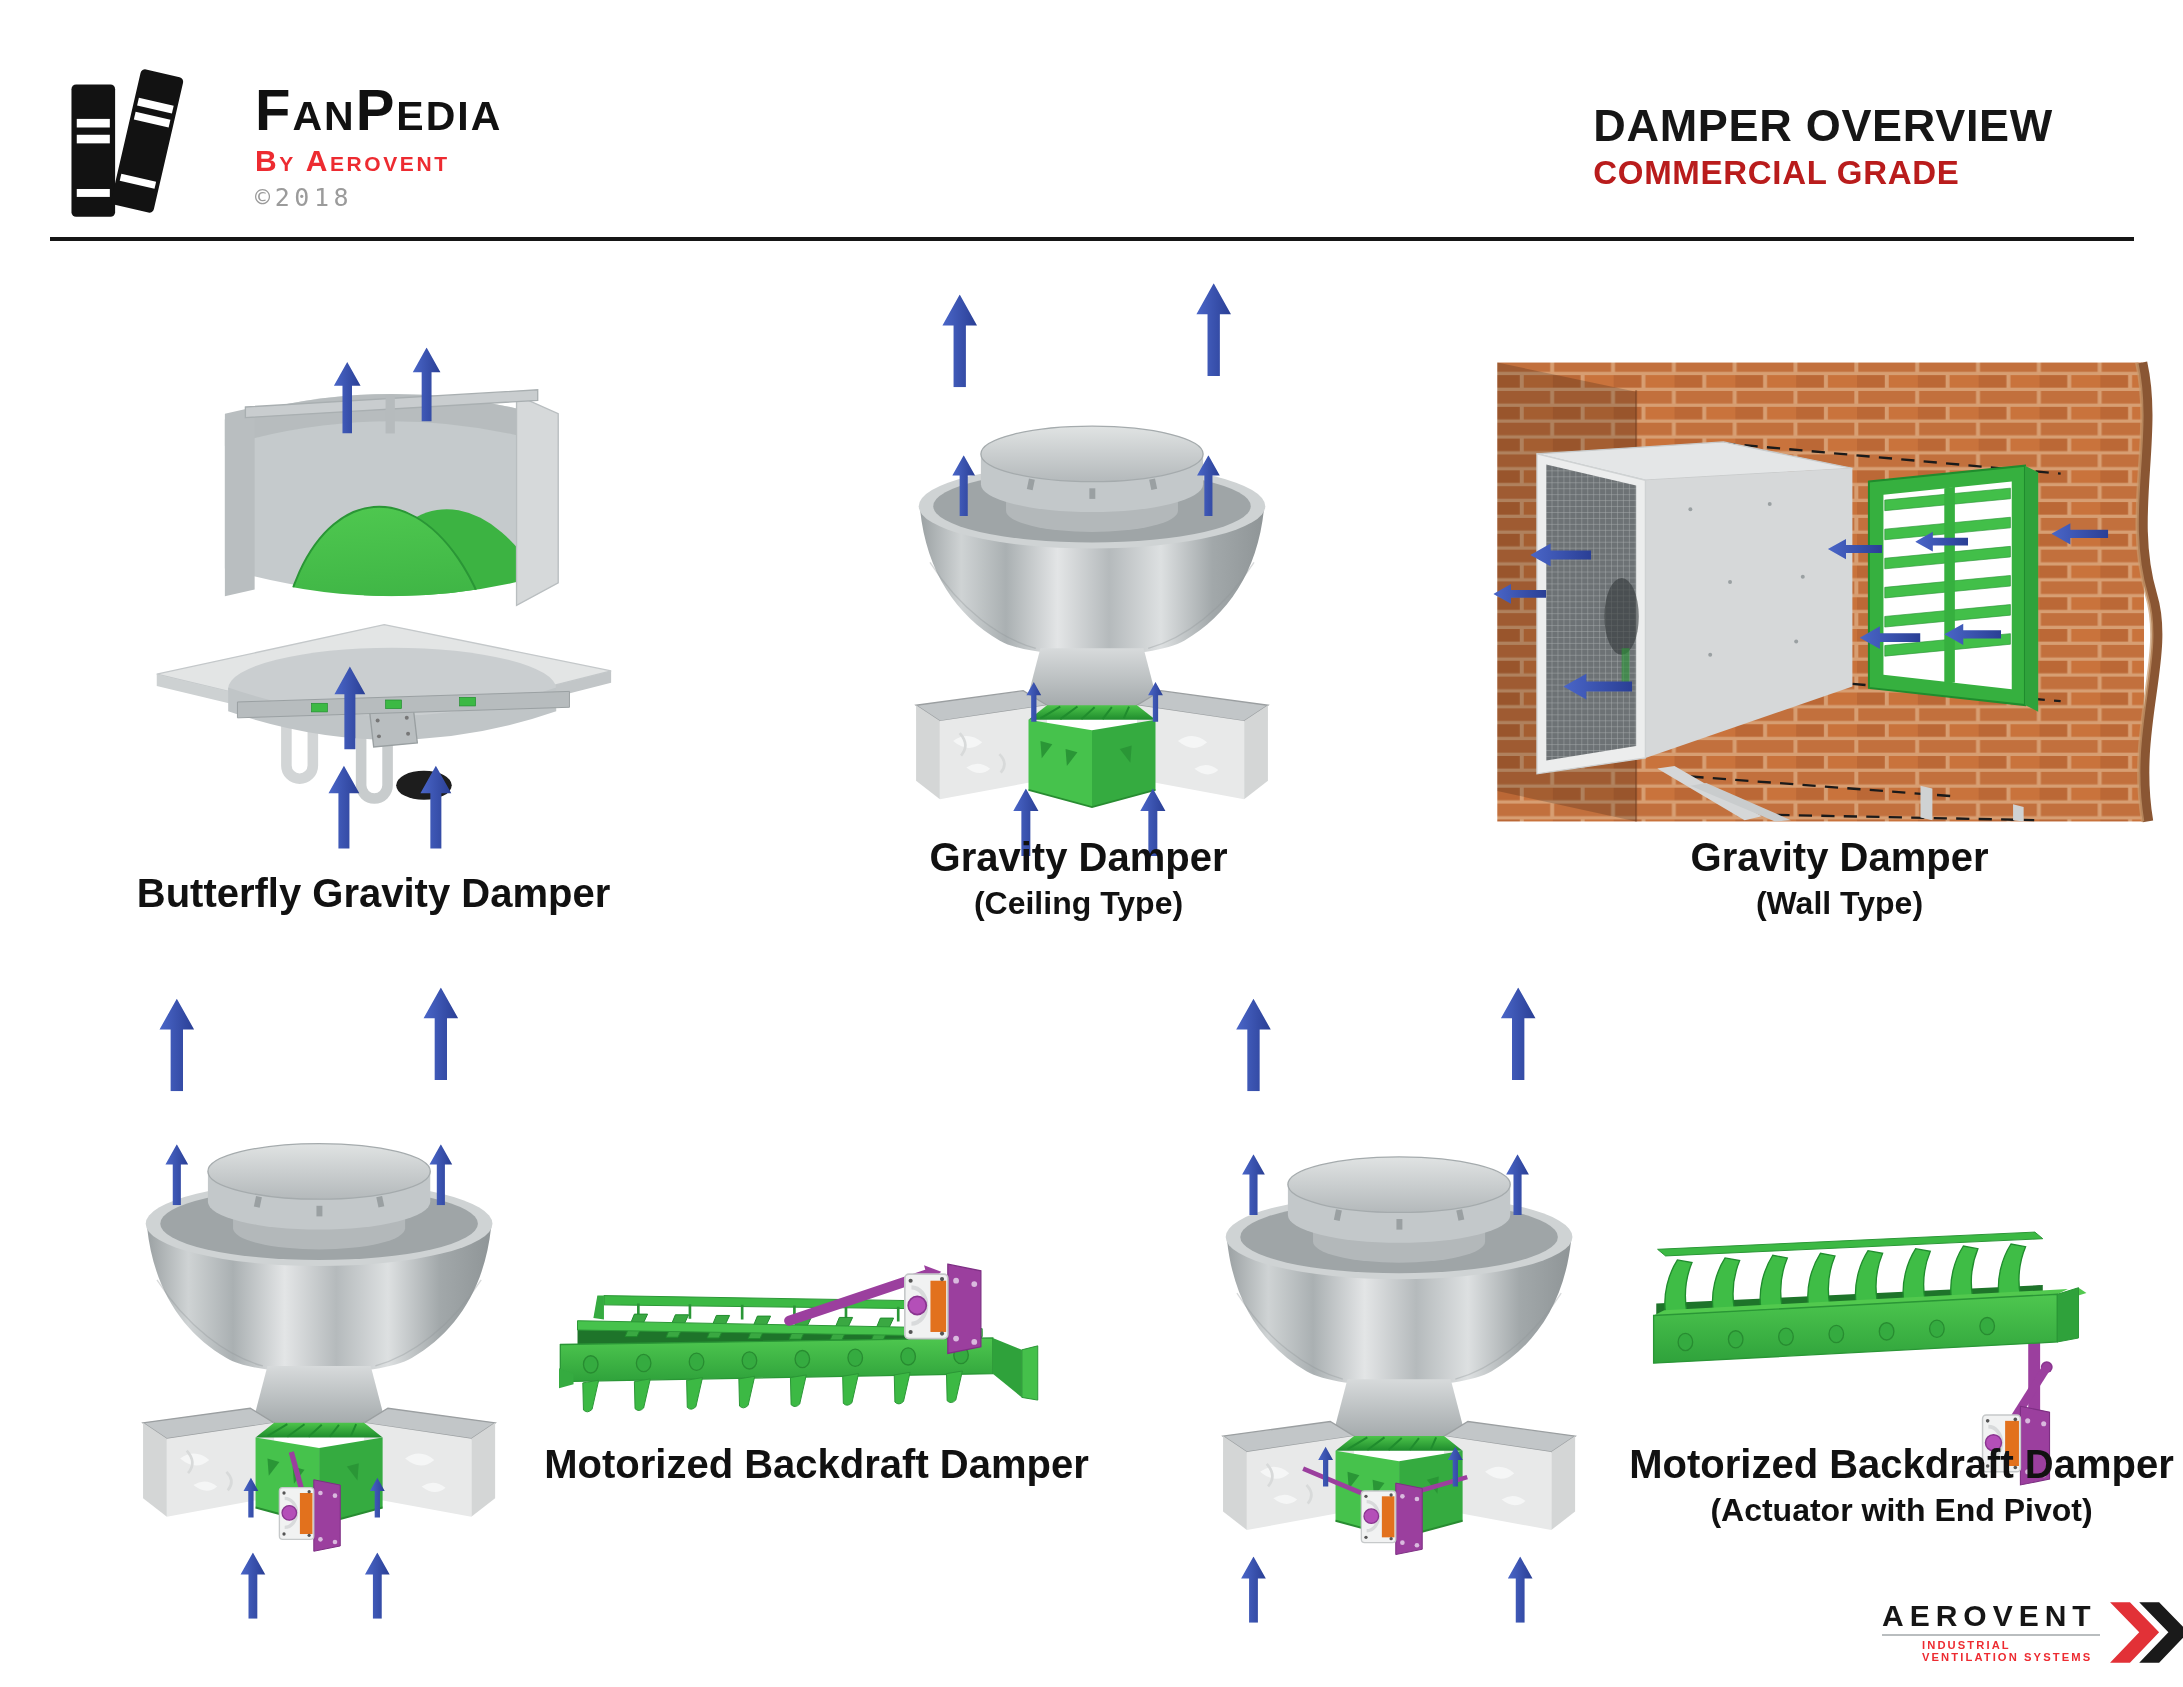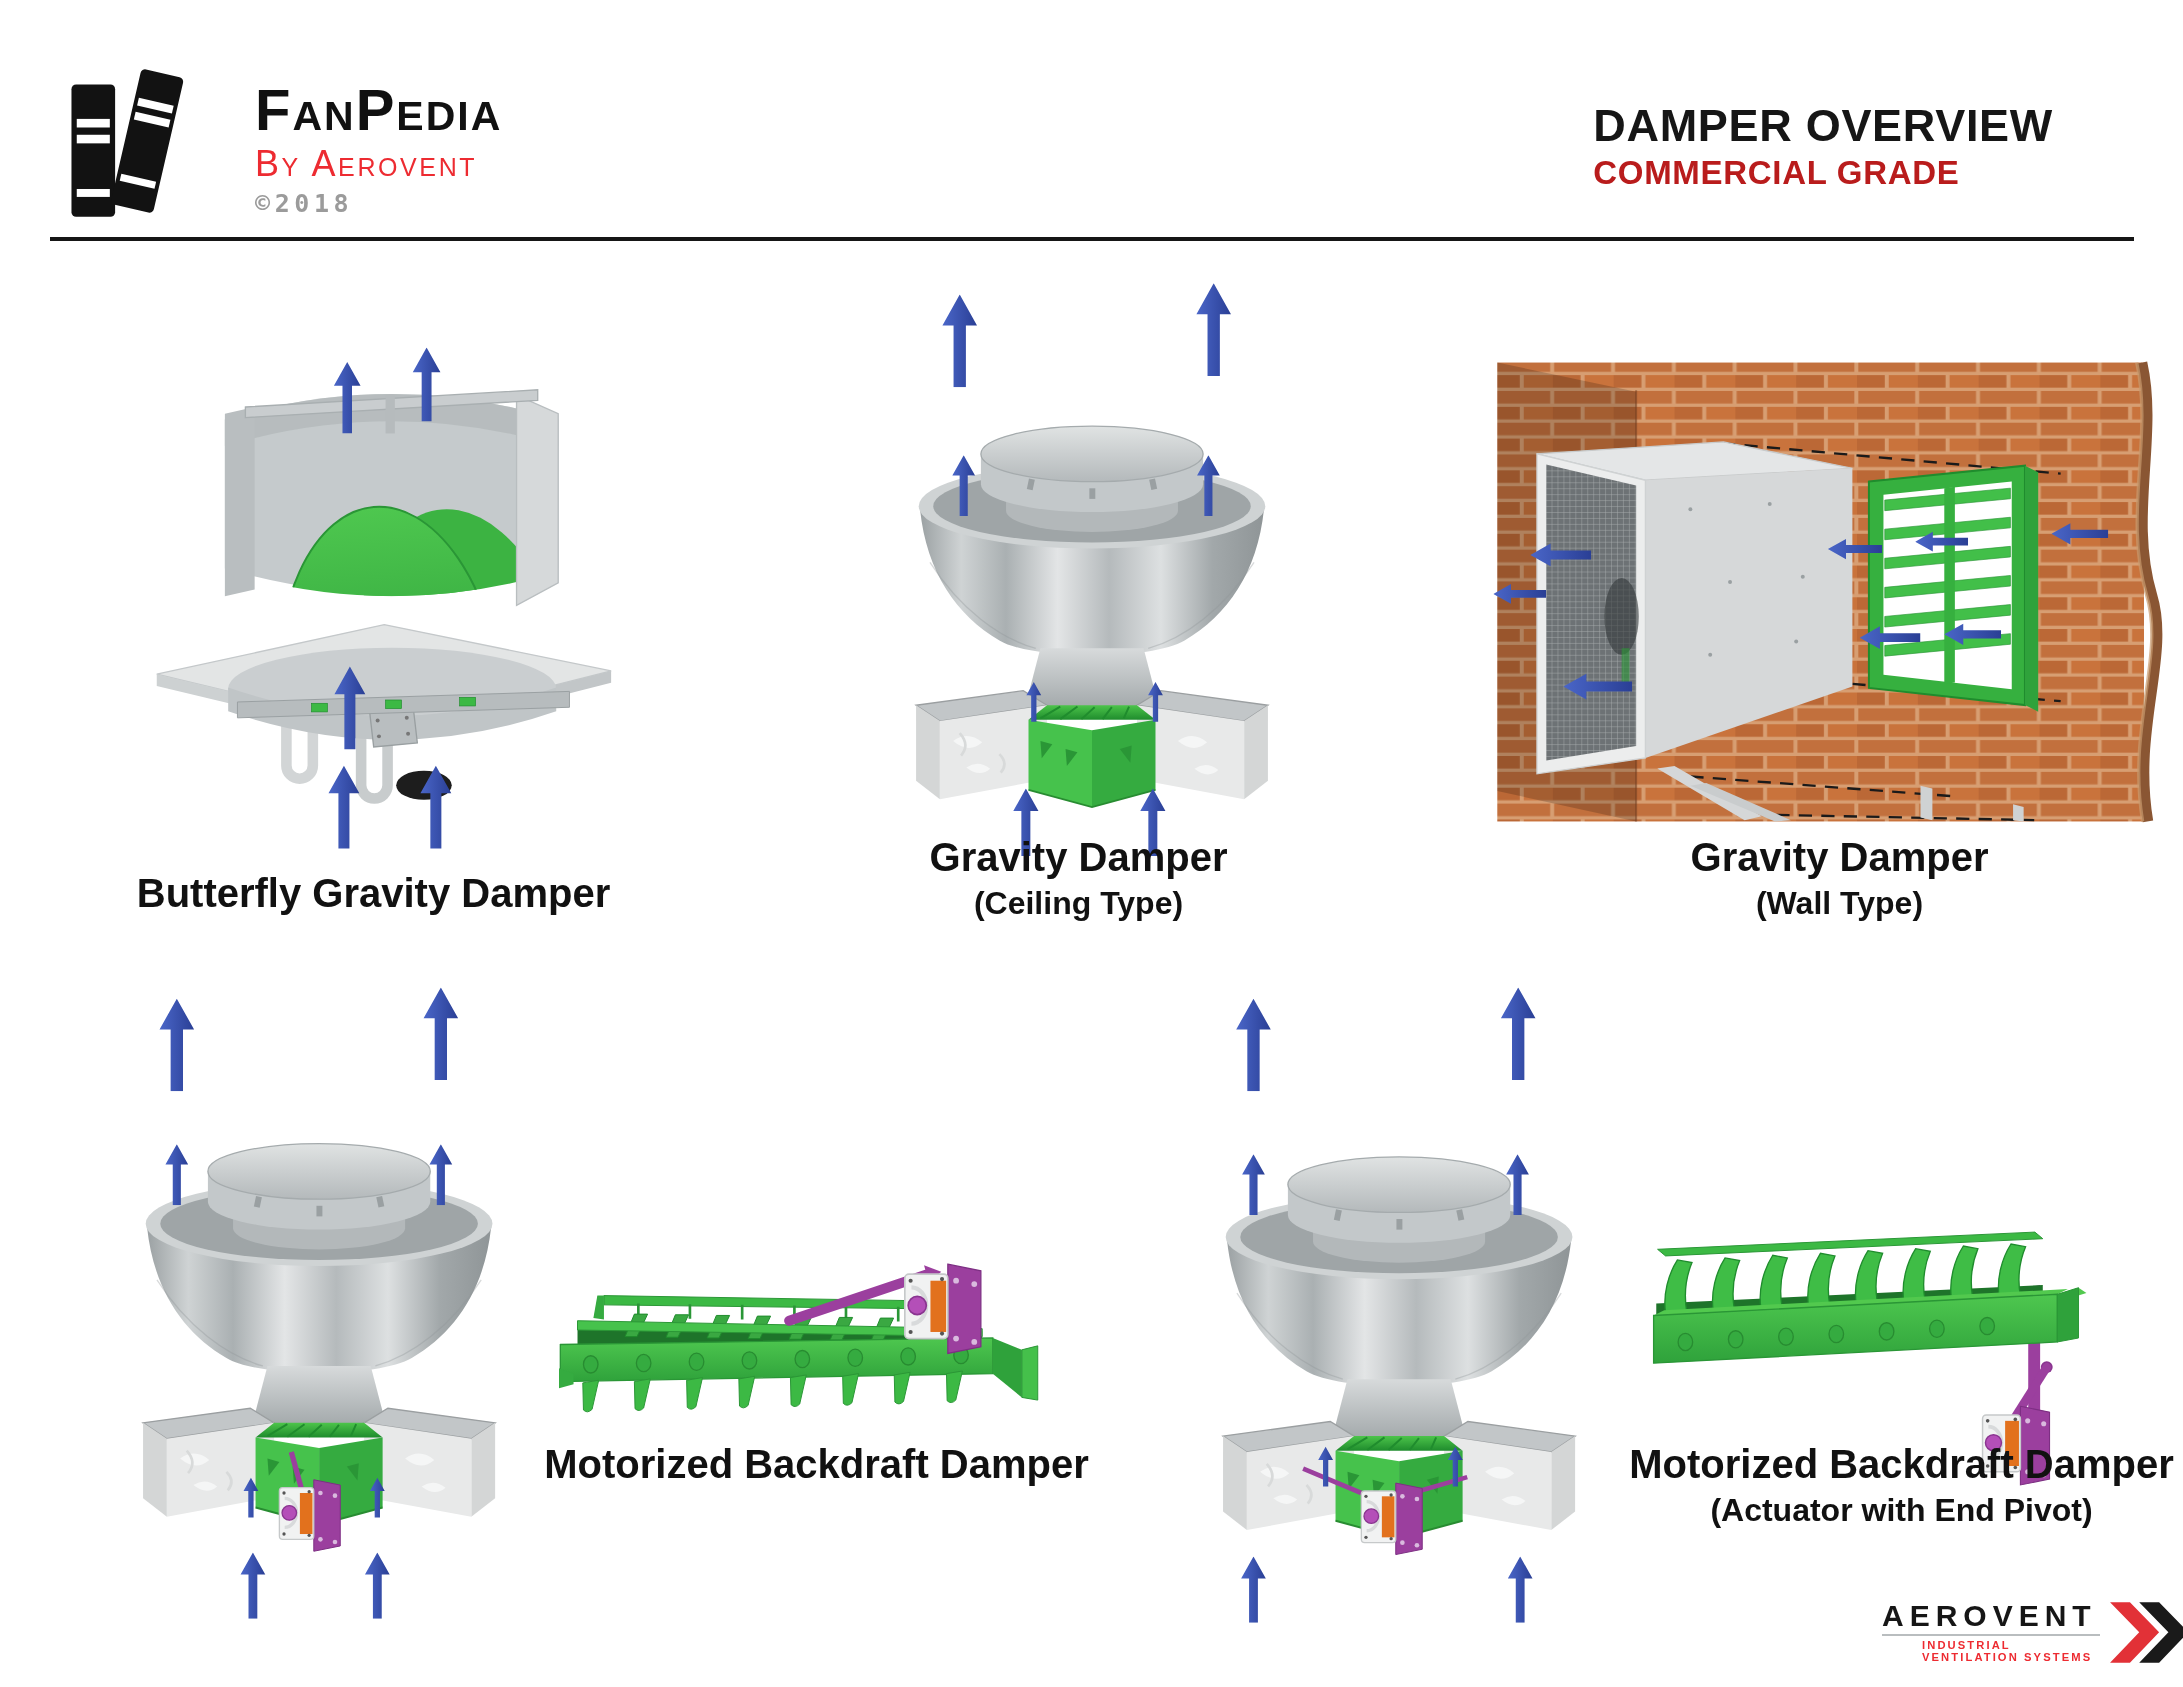--- a/index.html
+++ b/index.html
@@ -5,25 +5,25 @@
   html,body{margin:0;padding:0;}
   body{width:2183px;height:1687px;background:#fff;position:relative;overflow:hidden;
        font-family:"Liberation Sans",sans-serif;color:var(--text,#111);}
   .abs{position:absolute;}
   svg{display:block;}
 
   
   .logo-text{position:absolute;left:255px;top:81px;}
   .logo-title{font-weight:700;font-size:58px;line-height:1;font-variant:small-caps;
               letter-spacing:2px;color:var(--text,#111);}
-  .logo-subtitle{font-weight:400;font-size:36px;line-height:1;font-variant:small-caps;
+  .logo-subtitle{font-weight:700;font-size:30px;line-height:1;font-variant:small-caps;
                  letter-spacing:2.6px;color:var(--logo-red,#ed2b31);margin-top:6.6px;}
   .logo-copyright{font-size:25px;line-height:1;letter-spacing:4.6px;
                   color:var(--copyright-gray,#9b9b9b);margin-top:9.3px;
-                  font-family:"DejaVu Sans Mono",monospace;font-weight:bold;}
+                  font-family:"DejaVu Sans Mono",monospace;}
   .doc-title{position:absolute;right:130px;top:101px;text-align:left;}
   .doc-title-main{font-weight:800;font-size:45px;line-height:1.1;letter-spacing:0.7px;color:#161616;}
   .doc-title-sub{font-weight:800;font-size:33px;line-height:1.1;letter-spacing:0.7px;color:#b91c1c;margin-top:4px;}
   .rule{position:absolute;left:50px;top:237px;width:2084px;height:4px;background:#161616;}
 
   
   .caption{position:absolute;text-align:center;}
   .cap1{font-weight:700;font-size:40px;line-height:1.15;color:var(--text,#111);}
   .cap2{font-weight:700;font-size:32px;line-height:1.2;color:var(--text,#111);margin-top:4px;}
 

